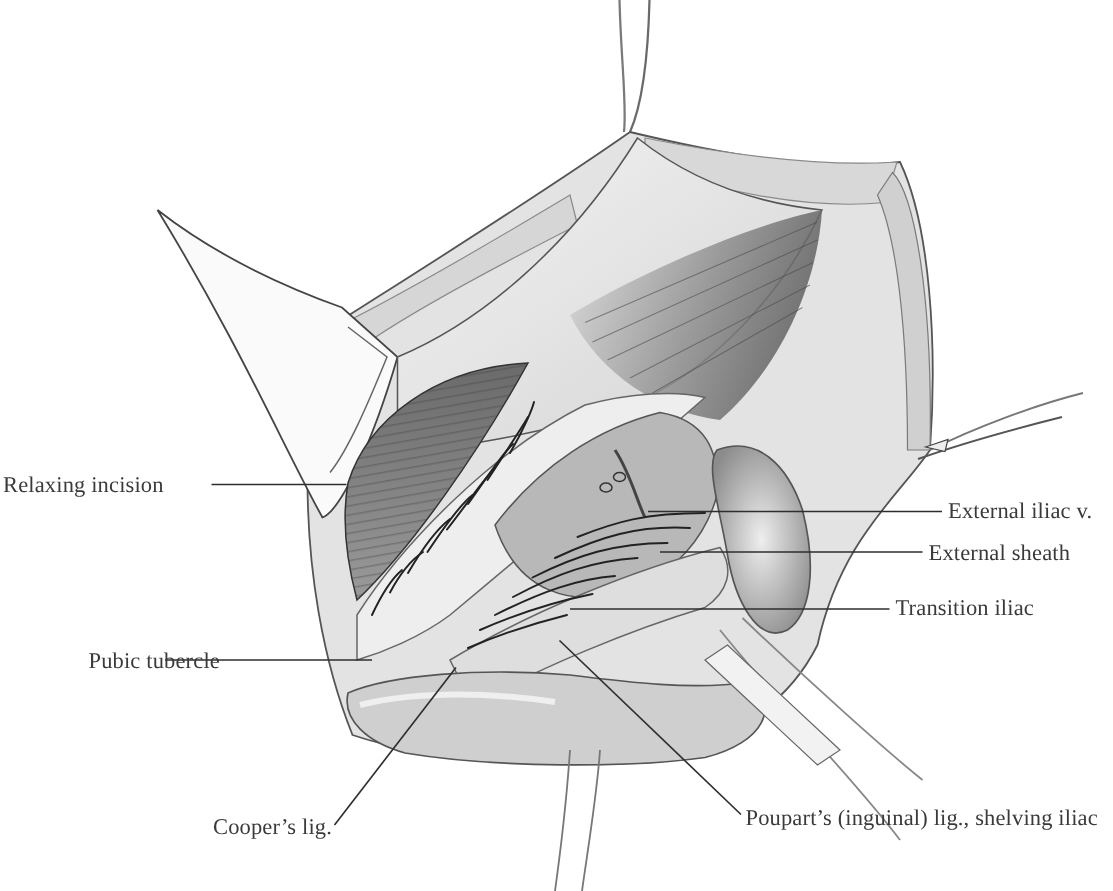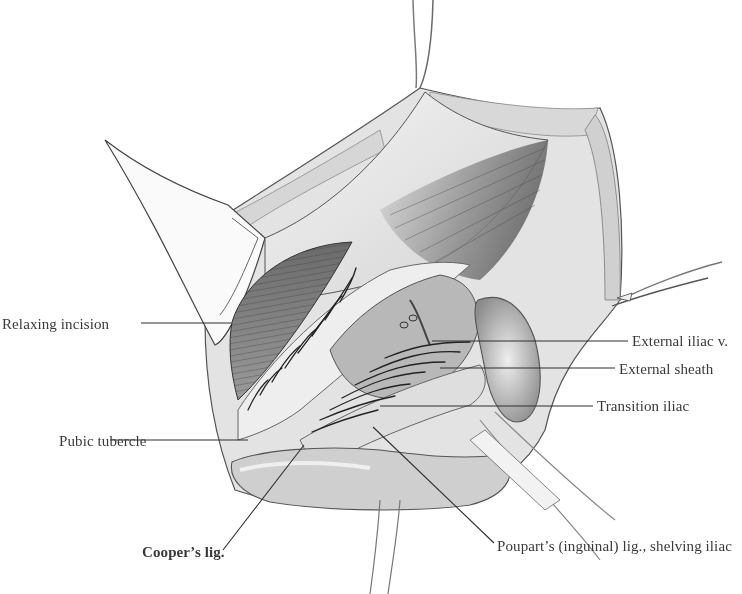--- a/index.html
+++ b/index.html
@@ -141,15 +141,15 @@
       <line x1="494" y1="543" x2="373" y2="427" class="leader"></line>
     </g>
 </svg>
 
 <div id="labels-layer">
   <span class="label" style="left:2px; top:317px;">Relaxing incision</span>
   <span class="label" style="left:30px; top:434px;margin-left:29px;">Pubic tubercle</span>
   <span class="label" style="left:632px; top:334px;">External iliac v.</span>
   <span class="label" style="left:619px; top:362px;">External sheath</span>
   <span class="label" style="left:597px; top:399px;">Transition iliac</span>
-  <span class="label" style="left:142px; top:545px;font-weight:bold;">Cooper’s lig.</span>
+  <span class="label" style="left:142px; top:545px;">Cooper’s lig.</span>
   <span class="label" style="left:497px; top:539px;">Poupart’s (inguinal) lig., shelving iliac</span>
 </div>
 
 </body></html>

